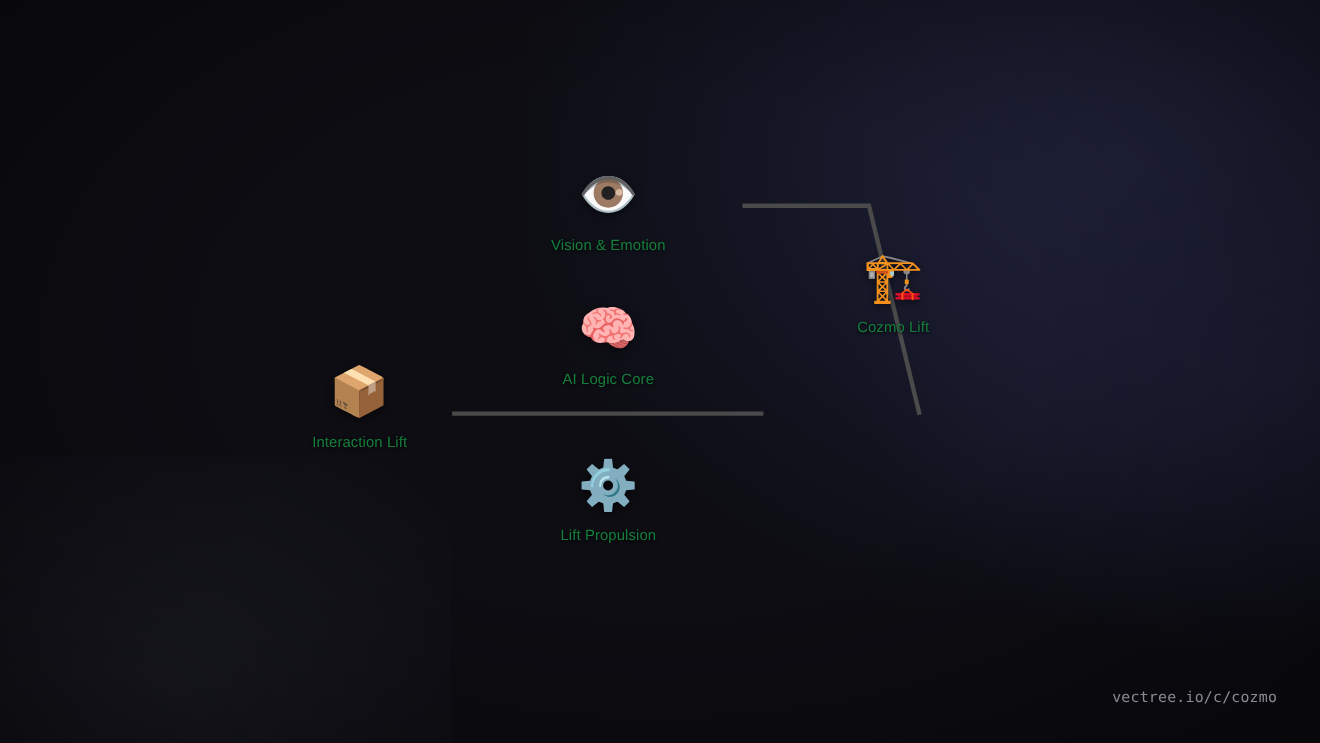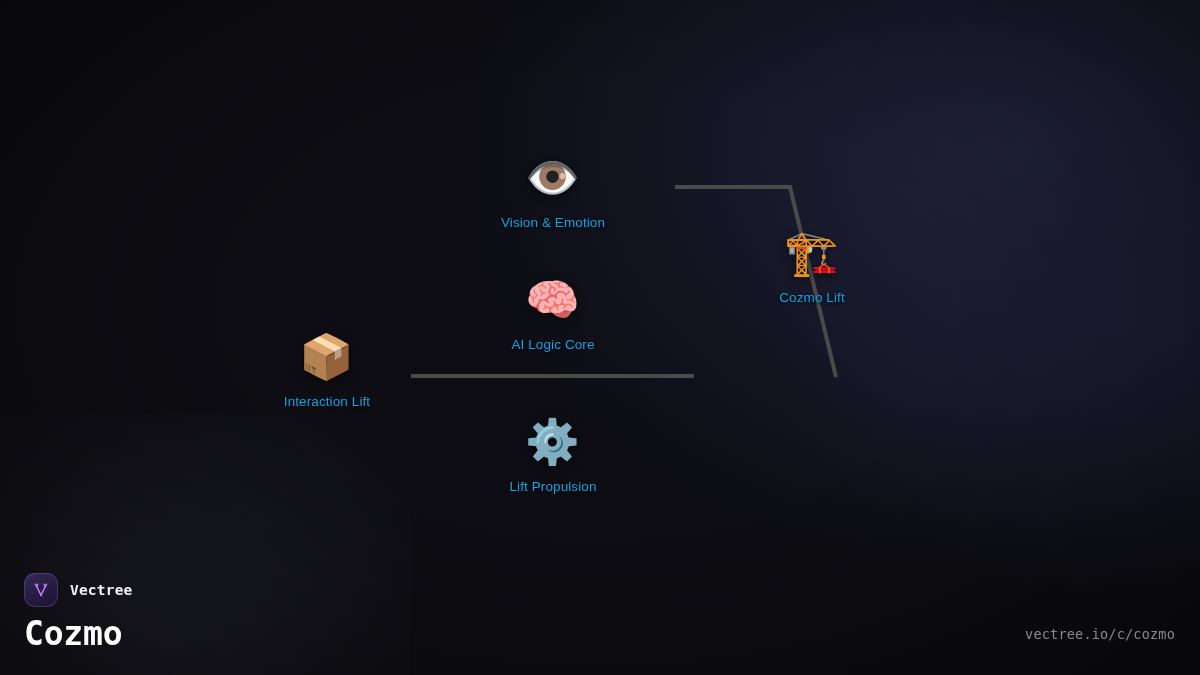--- a/index.html
+++ b/index.html
@@ -64,21 +64,21 @@
   .node-icon {
     font-size:44px; line-height:1;
     height:52px;
     display:flex; align-items:center; justify-content:center;
     user-select:none;
     filter:drop-shadow(0 2px 4px rgba(0,0,0,0.55));
   }
   .node-label {
     margin-top:11px;
     font-size:13.5px;
-    color:#0ea5e9;
+    color:#15803d;
     white-space:nowrap;
     letter-spacing:0.1px;
     text-shadow:0 1px 3px rgba(0,0,0,0.9);
   }
 
   
   #brand { position:absolute; left:24px; bottom:25px; }
 
   #brand-row { display:flex; align-items:center; gap:12px; }
 
@@ -101,21 +101,21 @@
     margin-top:10px;
     font-family:"DejaVu Sans Mono", monospace;
     font-weight:bold;
     font-size:33px;
     color:#ffffff;
     letter-spacing:-0.2px;
     line-height:1;
   }
 
   #site-url {
-    position:absolute; right:25px; bottom:33px;
+    position:absolute; right:39px; bottom:33px;
     font-family:"DejaVu Sans Mono", monospace;
     font-size:13.5px;
     color:#8a8a93;
     letter-spacing:0.2px;
   }
 </style>
 </head>
 <body>
 
 <div id="stage" style="background: rgb(13, 13, 19);">
@@ -148,34 +148,16 @@
   <div class="node" id="node-tread-propulsion" style="left: 553px; top: 455px;">
     <div class="node-icon">⚙️</div>
     <div class="node-label">Lift Propulsion</div>
   </div>
 
   <div class="node" id="node-power-lift" style="left: 812px; top: 266px;">
     <div class="node-icon">🏗️</div>
     <div class="node-label">Cozmo Lift</div>
   </div>
 
-  <div id="brand">
-    <div id="brand-row">
-      <div id="brand-logo">
-        <svg width="20" height="20" viewBox="0 0 24 24" aria-hidden="true">
-          <g stroke="#c07cf5" stroke-width="1.7" stroke-linecap="round" fill="none">
-            <path d="M6.1 6.4 L12 18.2 L17.9 6.4"></path>
-            <path d="M5.2 5.0 L7.0 7.6"></path>
-            <path d="M8.0 5.0 L7.4 8.0"></path>
-            <path d="M18.8 5.0 L17.0 7.6"></path>
-            <path d="M16.0 5.0 L16.6 8.0"></path>
-          </g>
-          <circle cx="12" cy="18.2" r="1.15" fill="#c07cf5"></circle>
-        </svg>
-      </div>
-      <div id="brand-name">Vectree</div>
-    </div>
-    <div id="page-title">Cozmo</div>
-  </div>
 
   <div id="site-url">vectree.io/c/cozmo</div>
 
 </div>
 
 </body></html>

